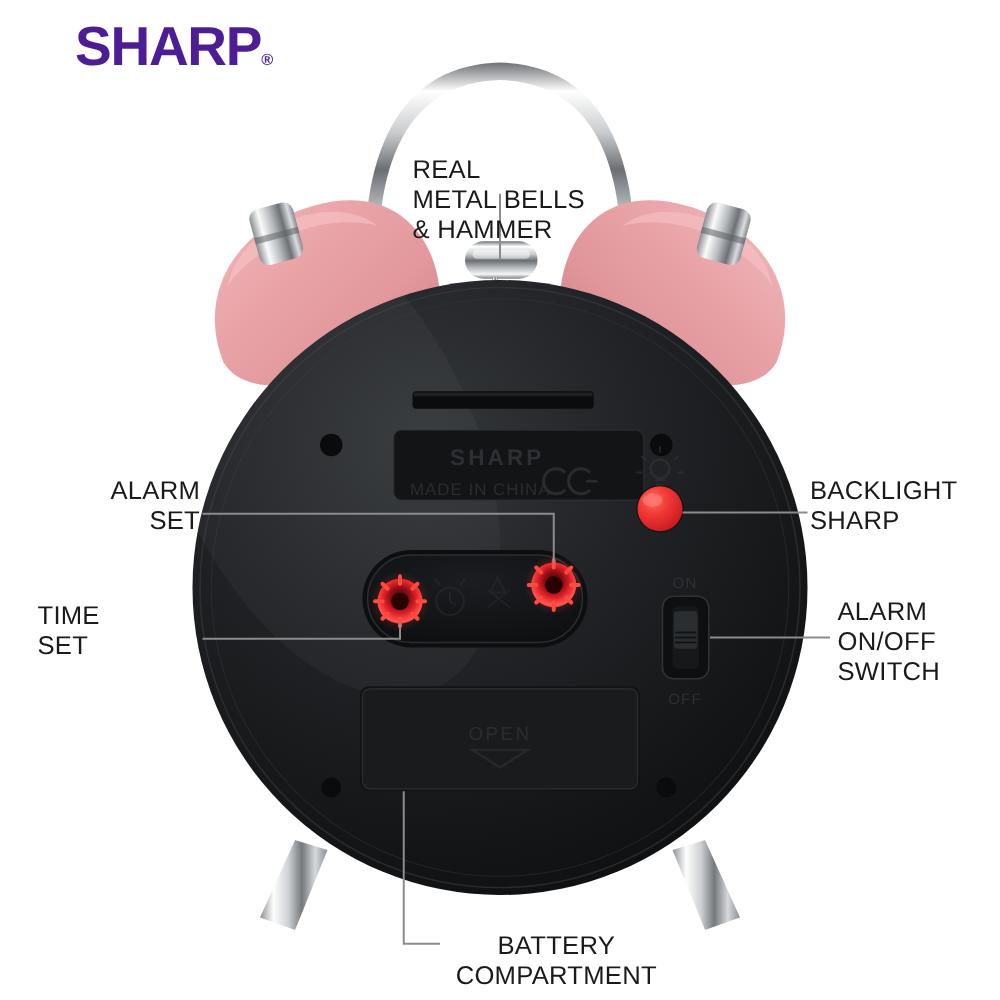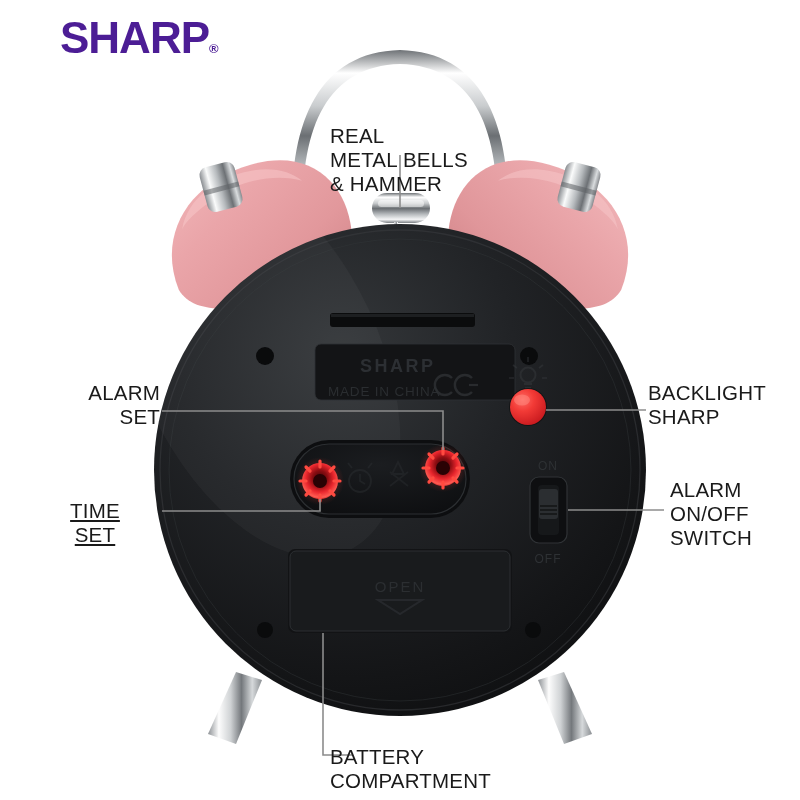--- a/index.html
+++ b/index.html
@@ -18,24 +18,24 @@
 
   
   .callout { position:absolute; font-size:20.5px; color:#1a1a1a; line-height:1.18;
              letter-spacing:0.2px; white-space:pre; }
   .callout.r { text-align:right; }
   .callout.l { text-align:left; }
   .callout.c { text-align:center; }
 
   #lbl-bells     { left:330px; top:92px;  width:140px; text-align:left;margin-top:32px; }
   #lbl-alarmset  { left:30px;  top:381px; width:130px; text-align:right; }
-  #lbl-timeset   { left:30px;  top:499px; width:130px; text-align:center;text-decoration:underline; }
+  #lbl-timeset   { left:30px;  top:481px; width:130px; text-align:left; }
   #lbl-backlight { left:648px; top:381px; width:150px; text-align:left; }
   #lbl-onoff     { left:670px; top:478px; width:130px; text-align:left; }
-  #lbl-battery   { left:330px; top:745px; width:230px; text-align:left; }
+  #lbl-battery   { left:330px; top:745px; width:230px; text-align:center; }
 
   
   #art { position:absolute; left:0; top:0; }
 </style>
 </head>
 <body>
 
 <div id="stage">
 
   <div id="logo"><span>SHARP</span><span class="reg">®</span></div>

